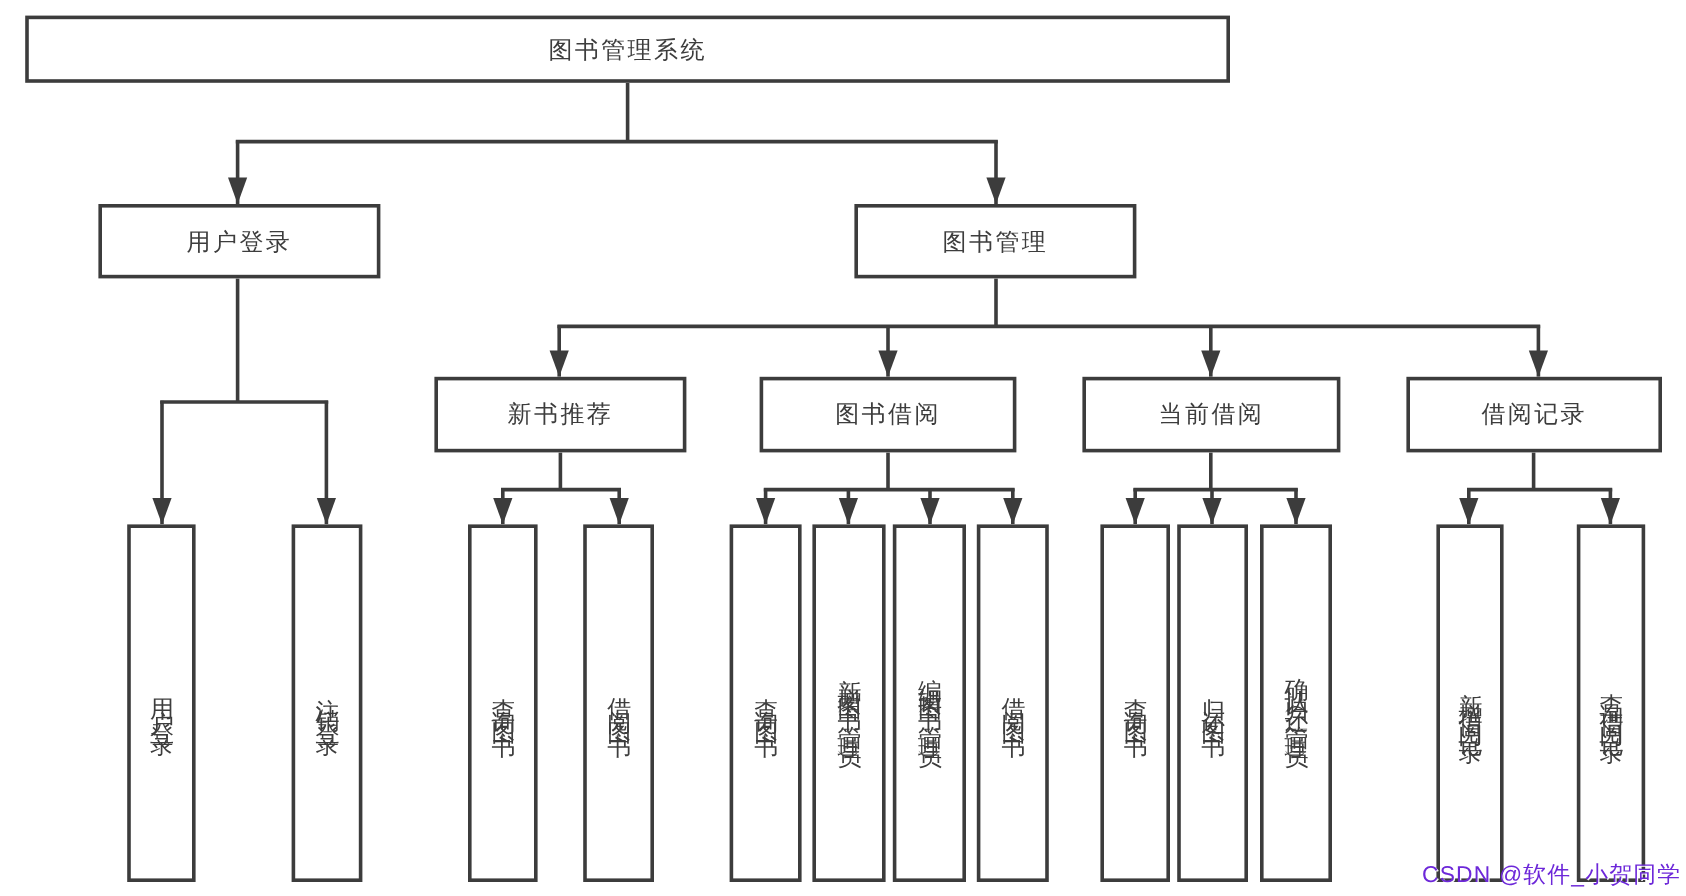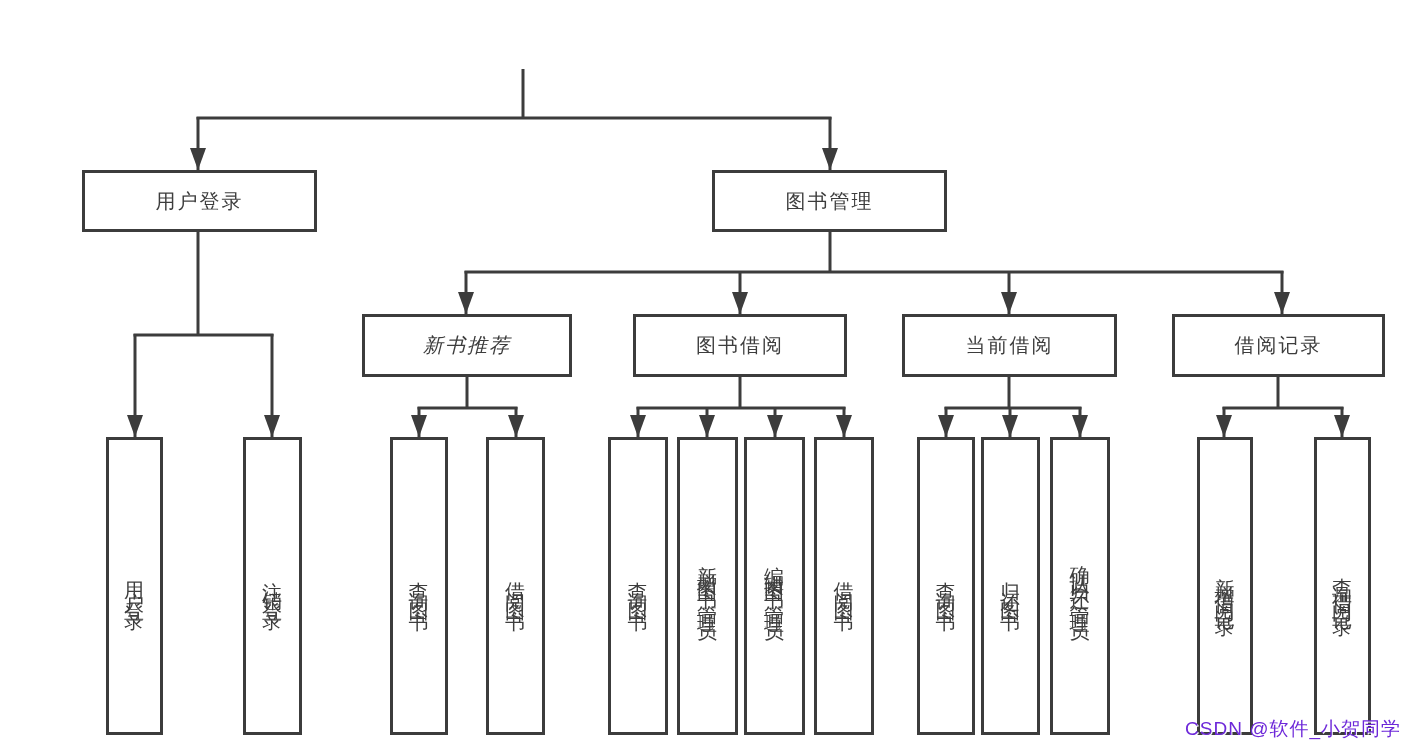--- a/index.html
+++ b/index.html
@@ -74,29 +74,32 @@
       <path d="M1010,407 V437" marker-end="url(#ah)"></path>
       <path d="M1080,407 V437" marker-end="url(#ah)"></path>
 
       <path d="M1278,377 V408"></path>
       <path d="M1222.5,408 H1343.5"></path>
       <path d="M1224,407 V437" marker-end="url(#ah)"></path>
       <path d="M1342,407 V437" marker-end="url(#ah)"></path>
     </g>
   </svg>
 
+  <div class="box" style="left:21px; top:13px; width:1004px; height:56px;">
+    <span>图书管理系统</span>
+  </div>
 
   <div class="box" style="left:82px; top:170px; width:235px; height:62px;">
     <span>用户登录</span>
   </div>
   <div class="box" style="left:712px; top:170px; width:235px; height:62px;">
     <span>图书管理</span>
   </div>
 
-  <div class="box" style="left:362px; top:314px; width:210px; height:63px;font-style:italic;">
+  <div class="box" style="left:362px; top:314px; width:210px; height:63px;">
     <span>新书推荐</span>
   </div>
   <div class="box" style="left:633px; top:314px; width:214px; height:63px;">
     <span>图书借阅</span>
   </div>
   <div class="box" style="left:902px; top:314px; width:215px; height:63px;text-align:right;">
     <span>当前借阅</span>
   </div>
   <div class="box" style="left:1172px; top:314px; width:213px; height:63px;">
     <span>借阅记录</span>

